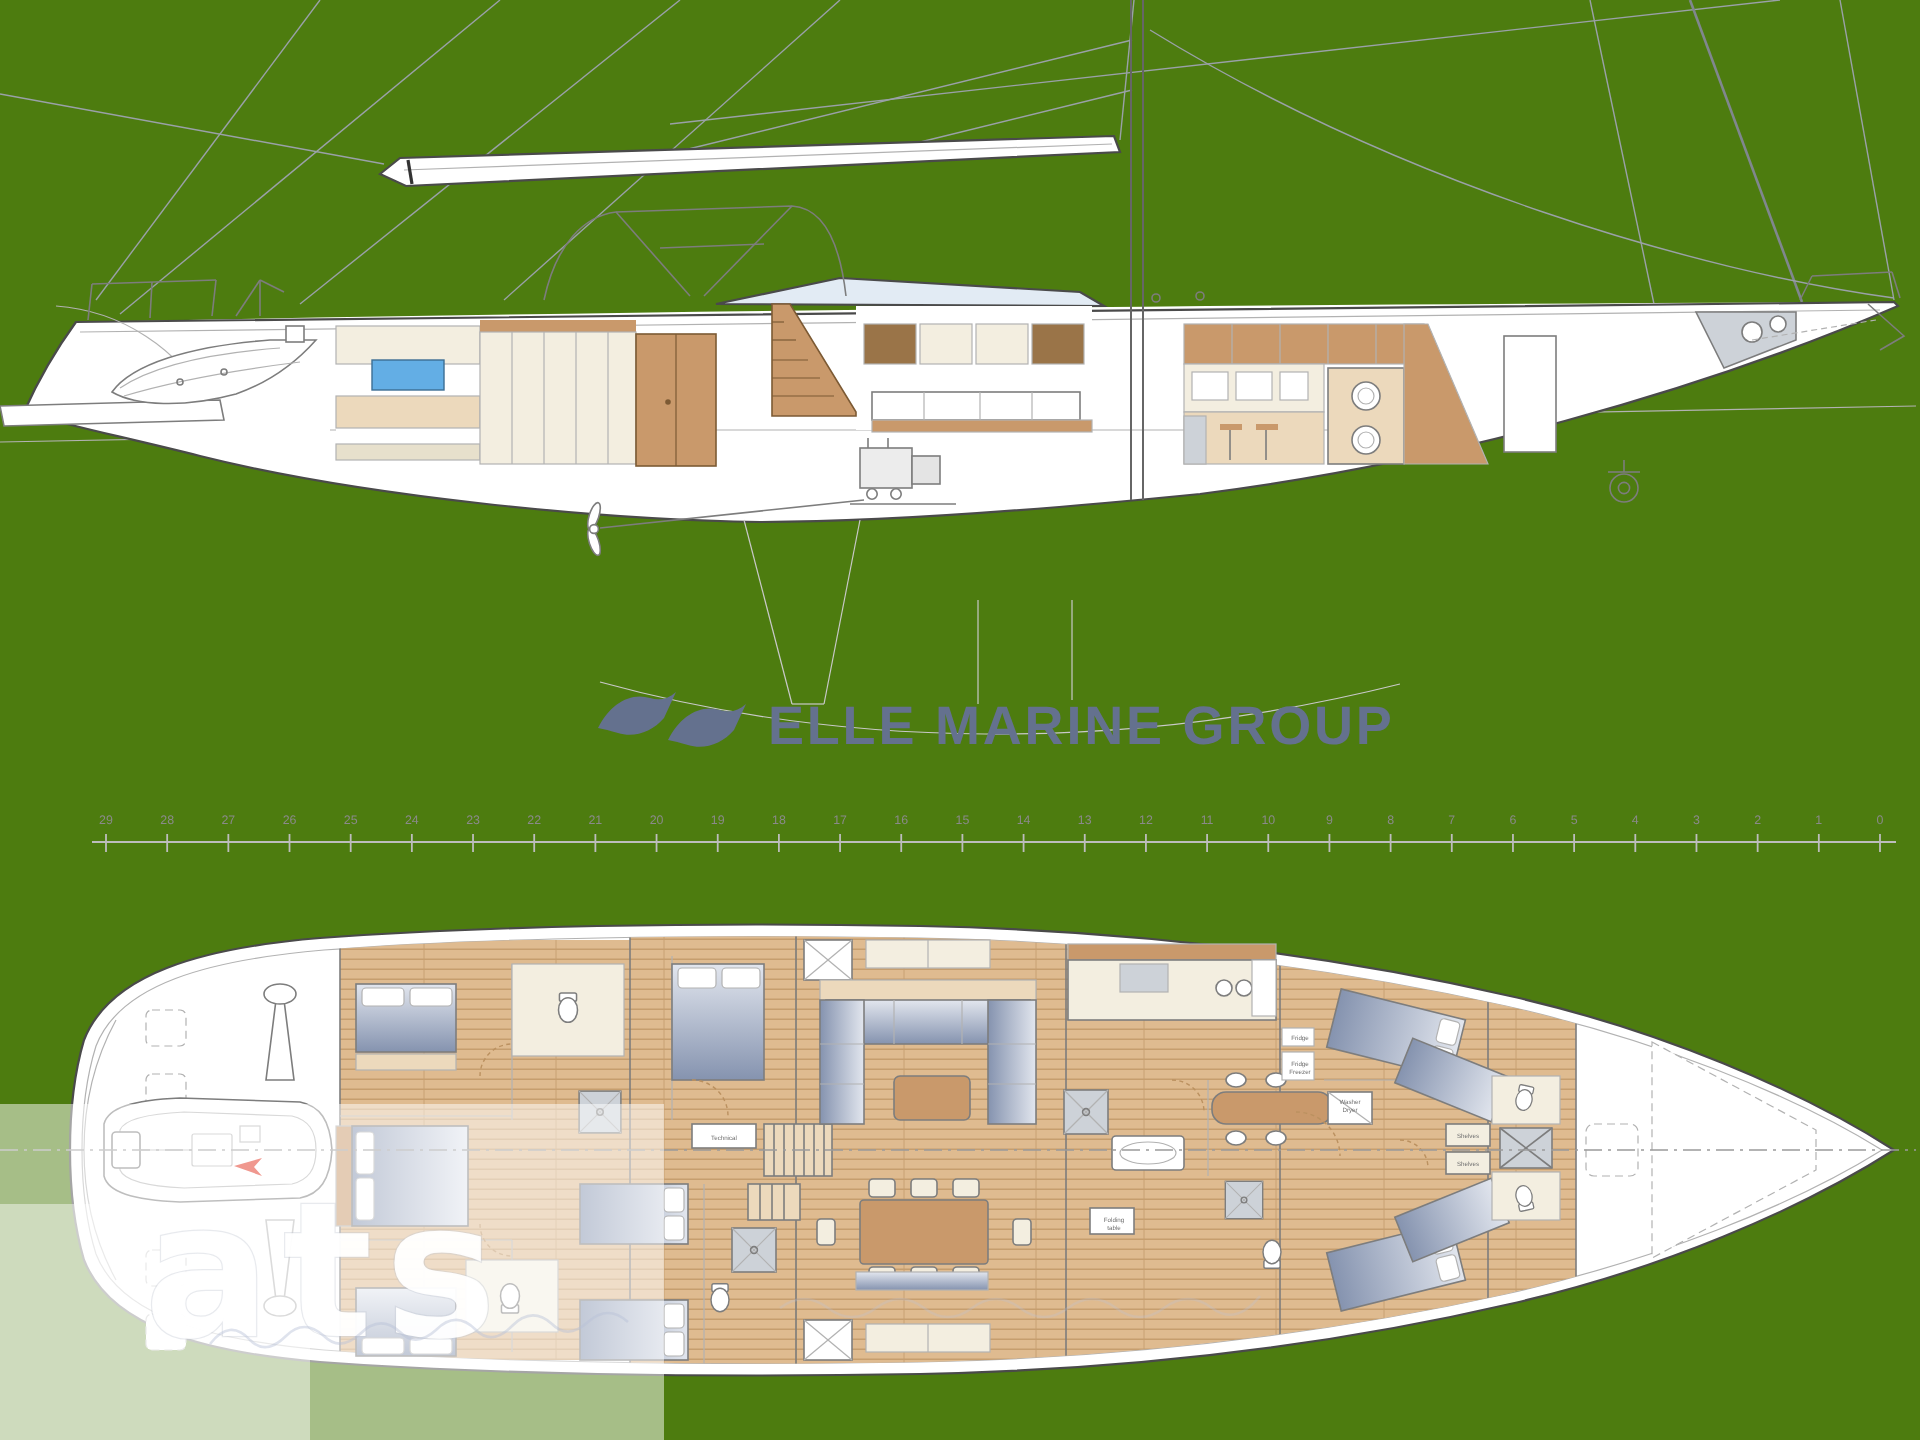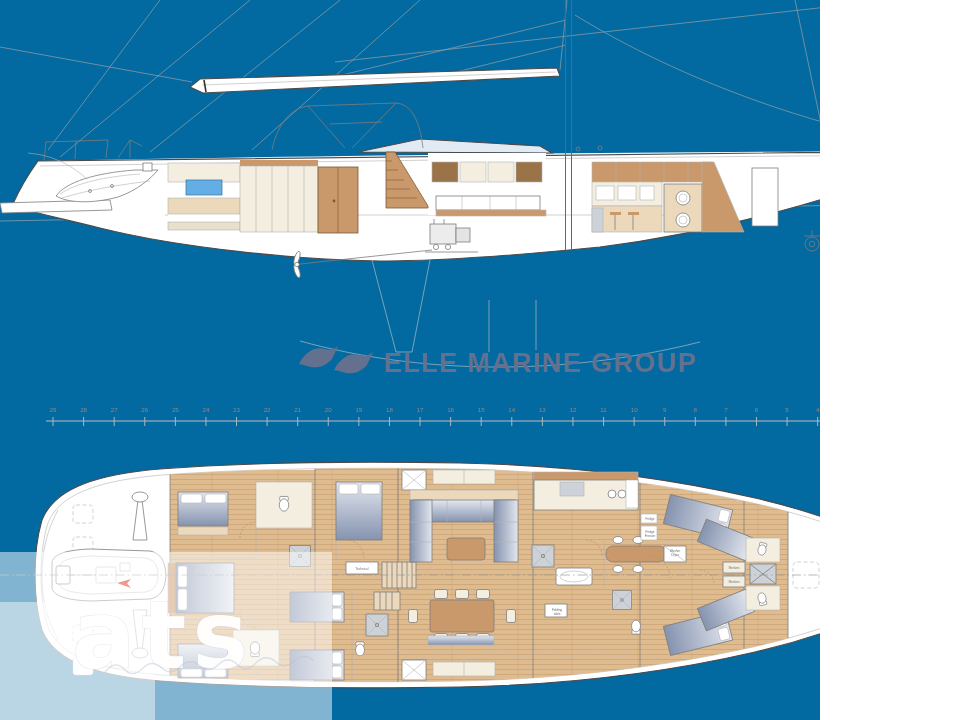--- a/index.html
+++ b/index.html
@@ -1,16 +1,16 @@
 <!DOCTYPE html>
 <html style="--c-line_dark: #4a4a4a; --c-line: #7d7d7d; --c-line_light: #b2b2b2; --c-wood_floor: #dfbb90; --c-wood_plank_line: #c69e6e; --c-wood_cab: #c9996b; --c-wood_dark: #a97b49; --c-wood_pale: #ecd9bc; --c-cream: #f3eee0; --c-cream_dark: #e7e0cc; --c-bed_dark: #8593af; --c-bed_light: #e2e6ee; --c-glass_blue: #63aee5; --c-gray_fill: #cdd2d8; --c-logo_blue: #64718e; --c-ruler_text: #8a8a8a; --c-red_marker: #e0301e;"><head>
 <meta charset="utf-8">
 <style>
   html,body{margin:0;padding:0;background:#fff}
-  .page{position:relative;width:820px;height:720px;background:#0369a1;overflow:hidden;
+  .page{position:relative;width:960px;height:720px;background:#4d7c0f;overflow:hidden;
         font-family:"Liberation Sans",sans-serif}
   svg{display:block}
   
   .lnd{stroke:var(--c-line_dark,#4a4a4a);stroke-width:1.1;fill:none}
   .ln{stroke:var(--c-line,#7d7d7d);stroke-width:.8;fill:none}
   .lnl{stroke:var(--c-line_light,#b0b0b0);stroke-width:.6;fill:none}
   .rig{stroke:#9aa1a8;stroke-width:.7;fill:none}
   .dash{stroke-dasharray:3 2}
   .dashf{stroke-dasharray:4 2.5}
   

